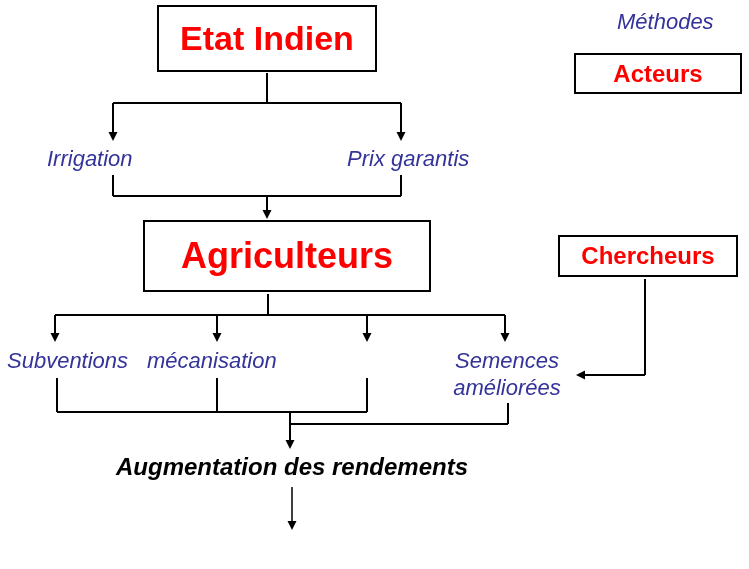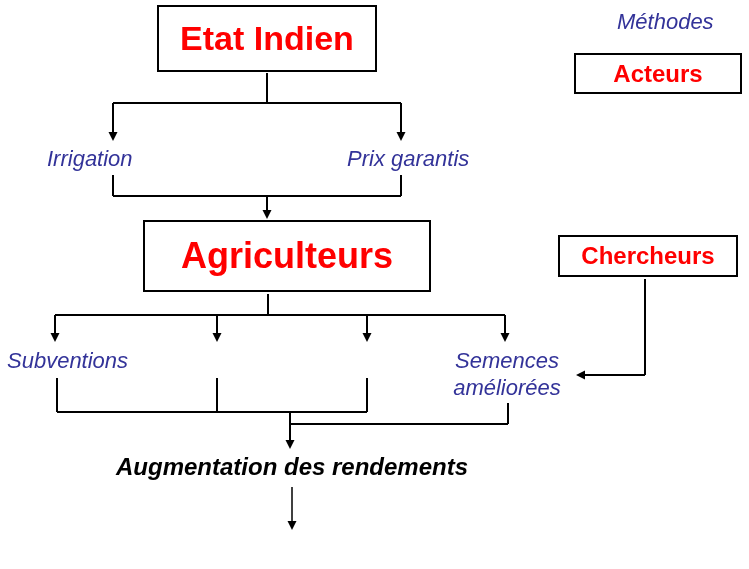--- a/index.html
+++ b/index.html
@@ -128,20 +128,21 @@
   <div class="node-box actor-text small-box-font" style="left:558px; top:235px; width:180px; height:42px;">
     <span>Chercheurs</span>
   </div>
 
   <div class="label method-text" style="left:47px; top:146px;">Irrigation</div>
 
   <div class="label method-text" style="left:347px; top:146px;">Prix garantis</div>
 
   <div class="label method-text" style="left:7px; top:348px;">Subventions</div>
 
+  <div class="label method-text" style="left:147px; top:348px;">mécanisation</div>
 
 
   <div class="label method-text wrap2" style="left:446px; top:348px;">Semences améliorées</div>
 
   <div class="label result-text" style="left:116px; top:453px;">Augmentation des rendements</div>
 
 
 </div>
 
 </body></html>

